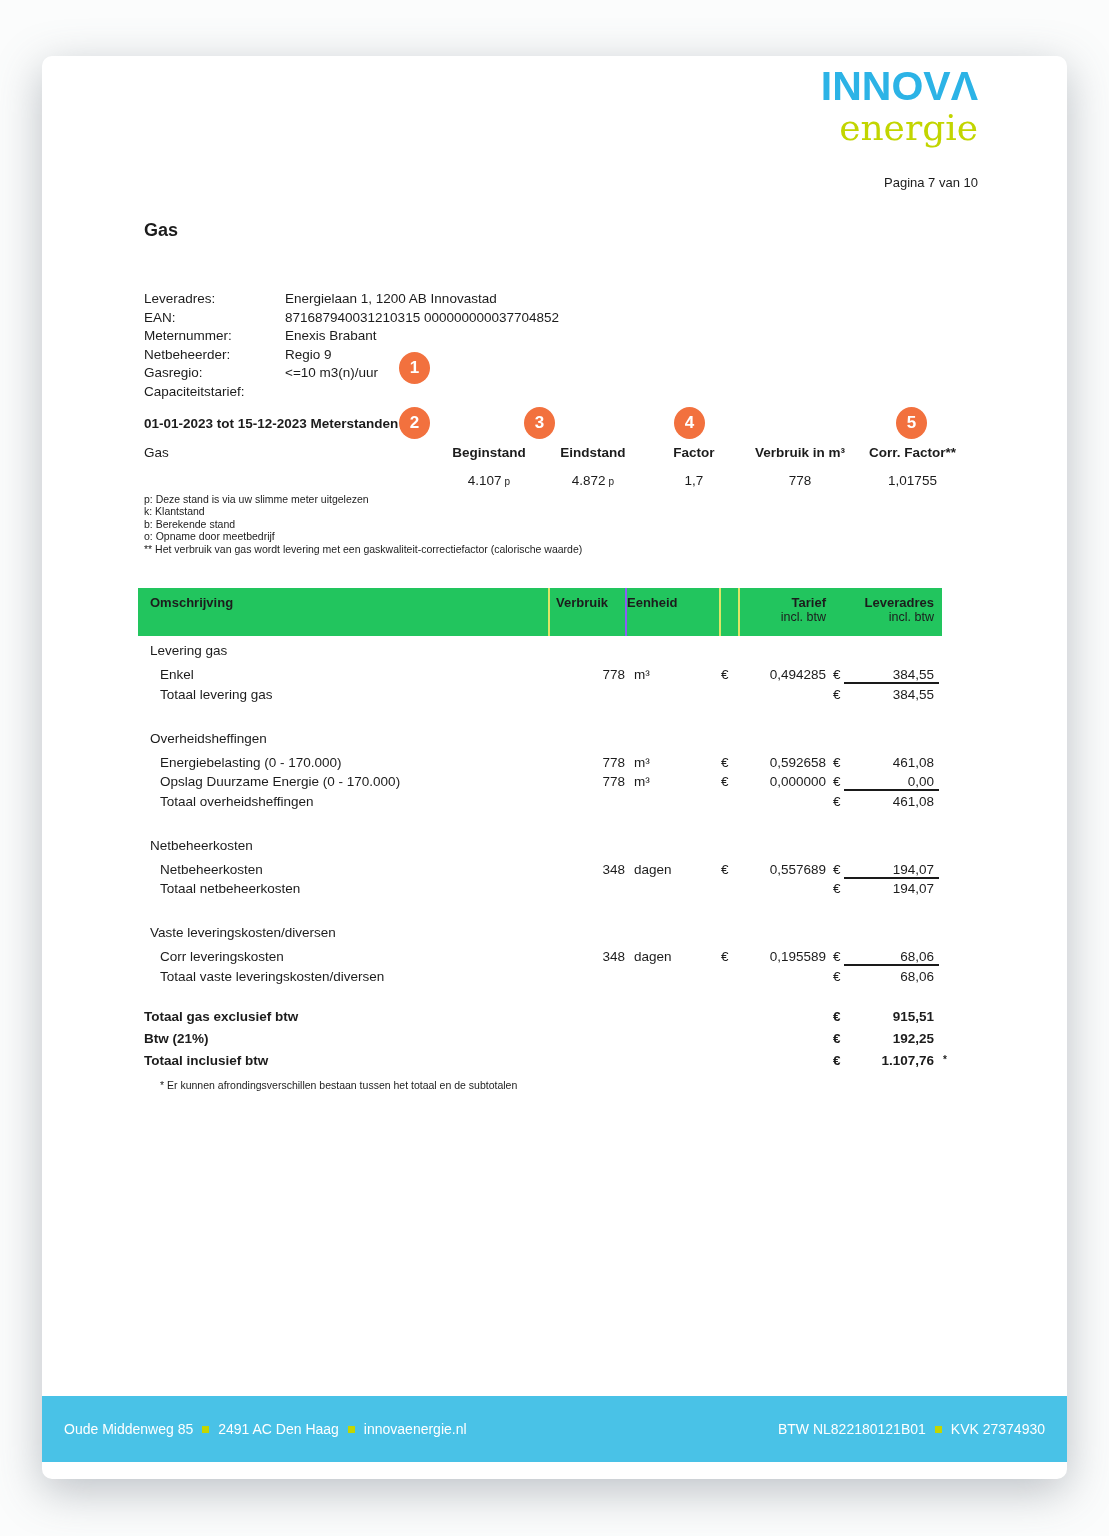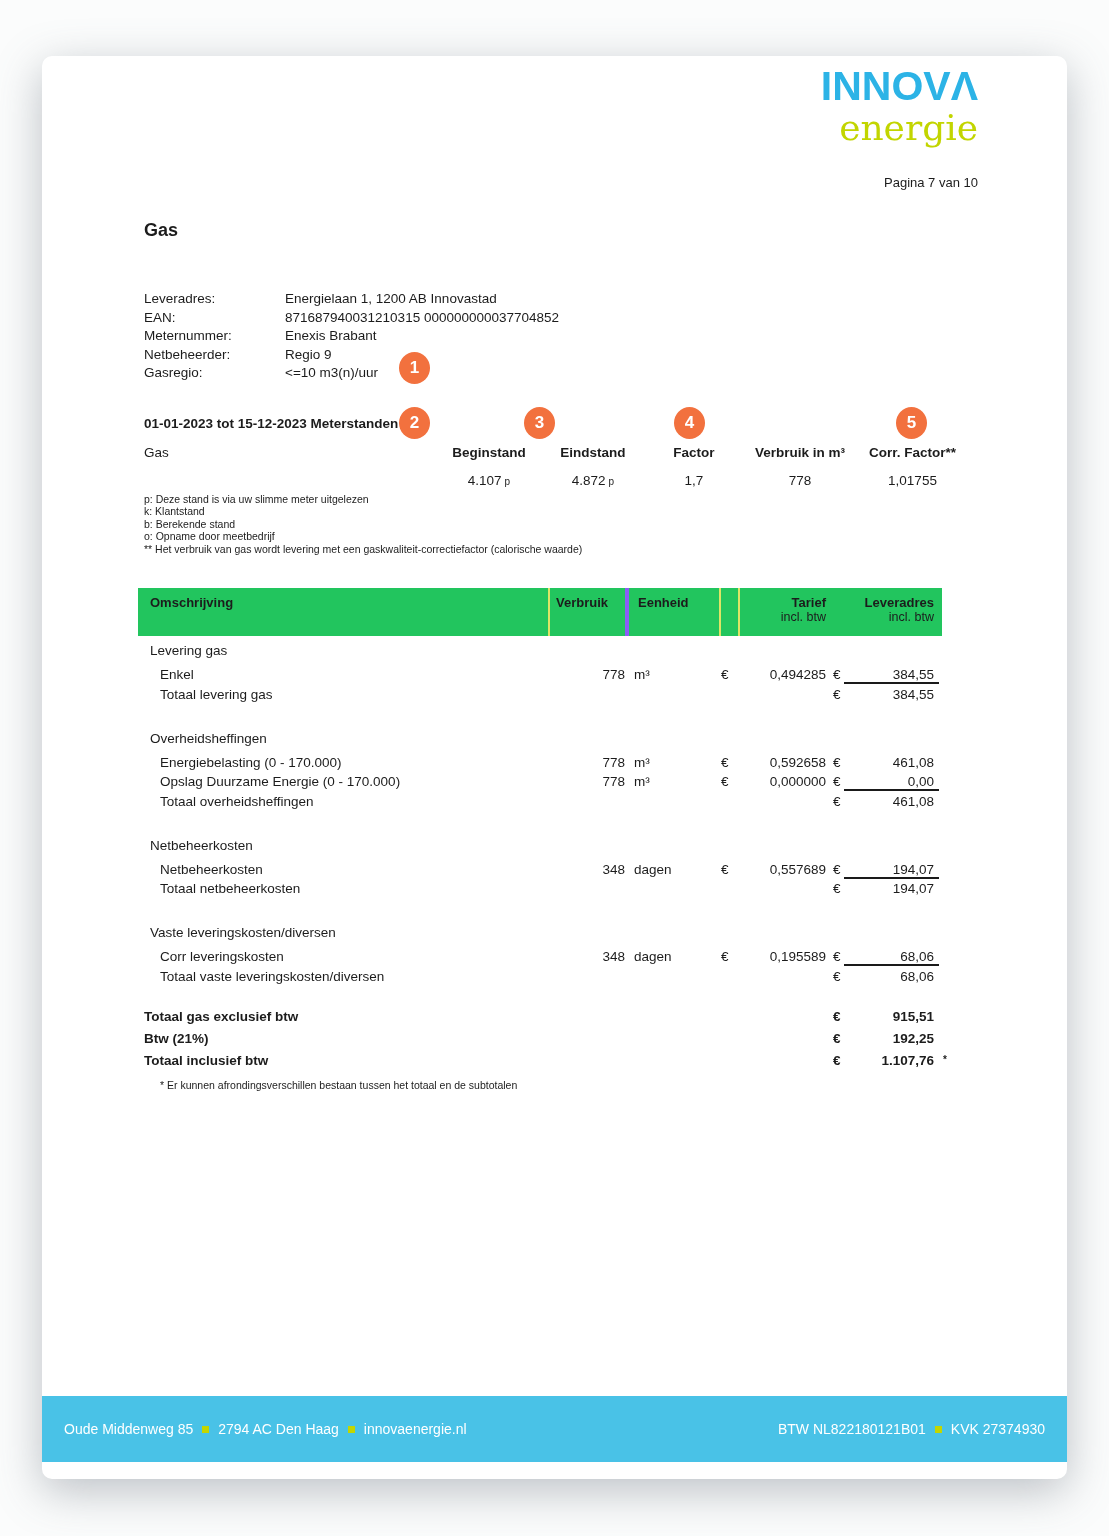--- a/index.html
+++ b/index.html
@@ -46,21 +46,21 @@
   .meter-cell.rowlabel { text-align:left; font-weight:normal; }
   .suffix { font-size:10px; margin-left:3px; }
   .meter-notes { position:absolute; left:102px; top:437px; font-size:10.5px; line-height:12.4px; }
   
   .cost-table { position:absolute; left:96px; top:532px; width:810px; font-size:13.5px; }
   .grid-row { display:grid; grid-template-columns:410px 77px 94px 19px 88px 18px 95px 3px; }
   .thead { background:#22c55e; height:48px; width:804px; font-size:13px; }
   .thead .hc { padding-top:7px; }
   .h-omschrijving { padding-left:12px; font-weight:bold; }
   .h-verbruik { padding-left:6px; font-weight:bold; border-left:2px solid #dde566; }
-  .h-eenheid { padding-left:9px; font-weight:bold; border-left:4px solid #8b5cf6; }
+  .h-eenheid { font-weight:bold; border-left:2px solid #8b5cf6; }
   .h-gap { border-left:2px solid #dde566; }
   .h-tarief { text-align:right; font-weight:bold; border-left:2px solid #dde566; padding-right:0; }
   .h-sub { text-align:right; font-weight:bold; padding-right:5px; }
   .h-sub2 { font-weight:normal; font-size:12.5px; }
   .section-name { margin-top:24px; padding-left:12px; height:19px; }
   .section-name.first { margin-top:7px; }
   .trow { height:19.5px; align-items:baseline; }
   .trow.firstitem { margin-top:5px; }
   .total-row { height:20px; }
   .c-label { padding-left:22px; }
@@ -115,20 +115,24 @@
         <div class="detail-value">Enexis Brabant</div>
       </div>
       <div class="detail-row">
         <div class="detail-label">Netbeheerder:</div>
         <div class="detail-value">Regio 9</div>
       </div>
       <div class="detail-row">
         <div class="detail-label">Gasregio:</div>
         <div class="detail-value">&lt;=10 m3(n)/uur</div>
       </div>
+      <div class="detail-row">
+        <div class="detail-label">Capaciteitstarief:</div>
+        <div class="detail-value"></div>
+      </div>
     </div>
 
   <div>
       <div class="marker m1">1</div>
       <div class="marker m2">2</div>
       <div class="marker m3">3</div>
       <div class="marker m4">4</div>
       <div class="marker m5">5</div>
     </div>
 
@@ -308,21 +312,21 @@
           </div>
         </div>
       </div>
     <div class="rounding-note">* Er kunnen afrondingsverschillen bestaan tussen het totaal en de subtotalen</div>
   </div>
 
   <div class="footer">
     <div class="footer-group">
         <span>Oude Middenweg 85</span>
         <span class="sq"></span>
-        <span>2794 AC Den Haag</span>
+        <span>2491 AC Den Haag</span>
         <span class="sq"></span>
         <span>innovaenergie.nl</span>
       </div>
     <div class="footer-group">
         <span>BTW NL822180121B01</span>
         <span class="sq"></span>
         <span>KVK 27374930</span>
       </div>
   </div>
 

